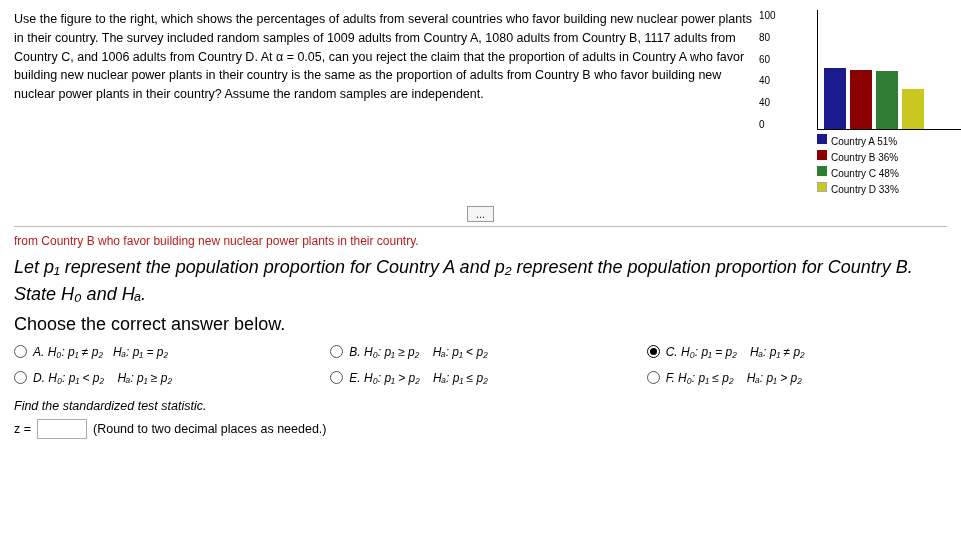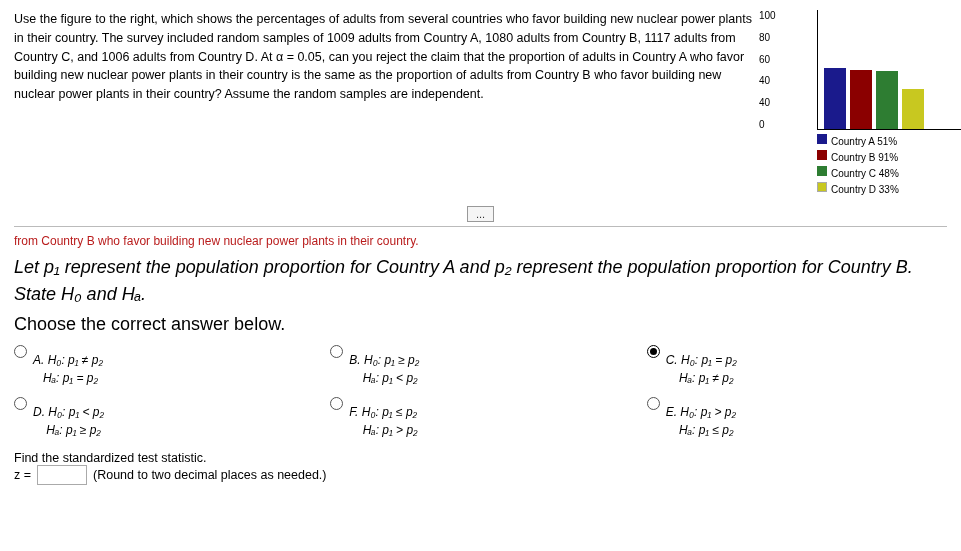--- a/index.html
+++ b/index.html
@@ -143,32 +143,33 @@
     .radio-circle.selected::after {
       content: '';
       width: 7px;
       height: 7px;
       border-radius: 50%;
       background: #000;
     }
 
     .option-text {
       display: flex;
-      flex-direction: column;
-      font-size: 12px;
-      margin-top: 8px;
+      flex-direction: row;
+      font-size: 12px;
     }
 
     .math-line {
       font-style: italic;
       font-size: 12px;
     }
 
     .find-text {
       font-size: 12.5px;
+      margin-bottom: 6px;
+      font-style: italic;
     }
 
     .z-input-row {
       display: flex;
       align-items: center;
       gap: 6px;
       font-size: 12.5px;
     }
 
     .z-input {
@@ -228,21 +229,21 @@
         </div>
       </div>
     </div>
     <div class="legend" style="margin-left:30px;">
       <div class="legend-item">
         <div class="legend-color" style="background:#1a1a8c;"></div>
         <span>Country A 51%</span>
       </div>
       <div class="legend-item">
         <div class="legend-color" style="background:#8b0000;"></div>
-        <span>Country B 91%</span>
+        <span>Country B 36%</span>
       </div>
       <div class="legend-item">
         <div class="legend-color" style="background:#2e7d32;"></div>
         <span>Country C 48%</span>
       </div>
       <div class="legend-item">
         <div class="legend-color" style="background:#c8c820; border: 1px solid #aaa;"></div>
         <span>Country D 33%</span>
       </div>
     </div>
@@ -295,30 +296,30 @@
     <div class="radio-circle"></div>
     <div class="option-text">
       <span class="math-line">D. H₀: p₁ &lt; p₂</span>
       <span class="math-line">&nbsp;&nbsp;&nbsp;&nbsp;Hₐ: p₁ ≥ p₂</span>
     </div>
   </div>
 
   <div class="option-item">
     <div class="radio-circle"></div>
     <div class="option-text">
+      <span class="math-line">E. H₀: p₁ &gt; p₂</span>
+      <span class="math-line">&nbsp;&nbsp;&nbsp;&nbsp;Hₐ: p₁ ≤ p₂</span>
+    </div>
+  </div>
+
+  <div class="option-item">
+    <div class="radio-circle"></div>
+    <div class="option-text">
       <span class="math-line">F. H₀: p₁ ≤ p₂</span>
       <span class="math-line">&nbsp;&nbsp;&nbsp;&nbsp;Hₐ: p₁ &gt; p₂</span>
-    </div>
-  </div>
-
-  <div class="option-item">
-    <div class="radio-circle"></div>
-    <div class="option-text">
-      <span class="math-line">E. H₀: p₁ &gt; p₂</span>
-      <span class="math-line">&nbsp;&nbsp;&nbsp;&nbsp;Hₐ: p₁ ≤ p₂</span>
     </div>
   </div>
 
 </div>
 
 <div class="find-text">
   <span>Find the standardized test statistic.</span>
 </div>
 
 <div class="z-input-row">

